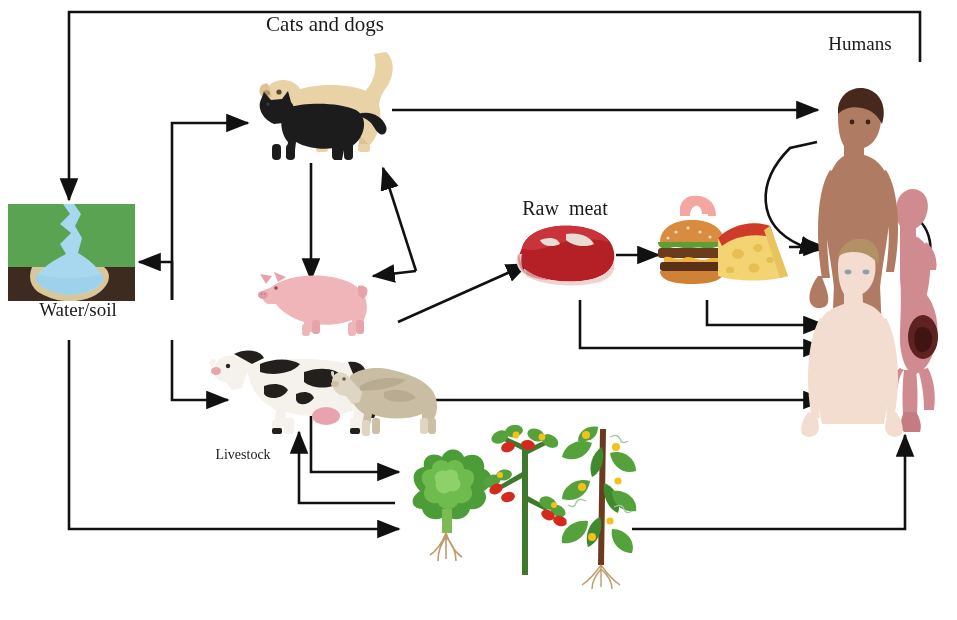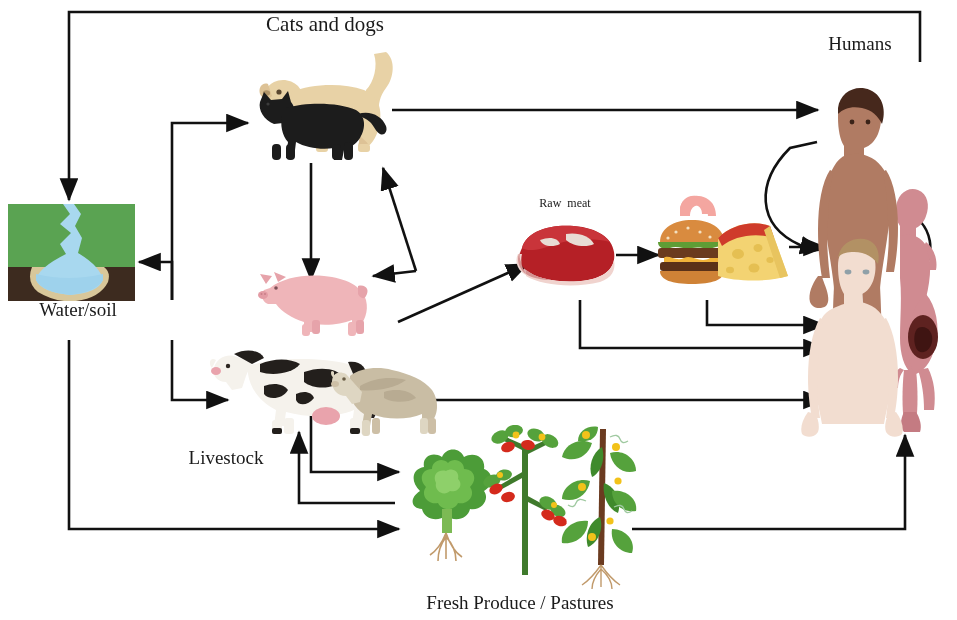--- a/index.html
+++ b/index.html
@@ -3,23 +3,23 @@
 <meta charset="utf-8">
 <style>
   html,body{margin:0;padding:0;background:#ffffff;}
   body{width:957px;height:620px;overflow:hidden;font-family:"Liberation Serif",serif;}
   #stage{position:relative;width:957px;height:620px;background:#fff;}
   #stage svg.layer{position:absolute;left:0;top:0;width:957px;height:620px;}
   .lbl{position:absolute;color:#1a1a1a;font-family:"Liberation Serif",serif;text-align:center;white-space:pre;line-height:1.15;}
   .lbl-catdogs{left:225px;top:12px;width:200px;font-size:21px;}
   .lbl-humans{left:790px;top:33px;width:140px;font-size:19px;}
   .lbl-proc{left:600px;top:143px;width:180px;font-size:18px;}
-  .lbl-raw{left:495px;top:197px;width:140px;font-size:12px;}
+  .lbl-raw{left:495px;top:197px;width:140px;font-size:20px;}
   .lbl-water{left:8px;top:299px;width:140px;font-size:19px;}
-  .lbl-live{left:136px;top:447px;width:180px;font-size:19px;}
+  .lbl-live{left:153px;top:447px;width:180px;font-size:14px;}
   .lbl-fresh{left:390px;top:592px;width:260px;font-size:19px;}
   .node{position:absolute;}
 </style>
 </head>
 <body>
 
 <div id="stage">
 
   <svg class="layer" viewBox="0 0 957 620">
     <defs>
@@ -333,15 +333,14 @@
         </g>
         <g stroke="#9fc9a0" stroke-width="1.3" fill="none">
           <path d="M214,12 q8,-4 10,2 q2,6 8,2"></path>
           <path d="M190,76 q-8,-4 -10,2 q-2,6 -8,2"></path>
           <path d="M218,82 q8,-4 10,2 q2,6 8,2"></path>
         </g>
         <path d="M205,140 C198,150 192,156 186,160 M205,140 C212,150 218,156 224,160 M205,140 L205,162 M205,144 C198,152 196,158 196,164 M205,144 C214,152 216,158 216,164" stroke="#c19a6b" stroke-width="1.4" fill="none"></path>
       </g>
     </svg>
   </div>
-  <div class="lbl lbl-fresh">Fresh Produce / Pastures</div>
 
 </div>
 
 </body></html>

